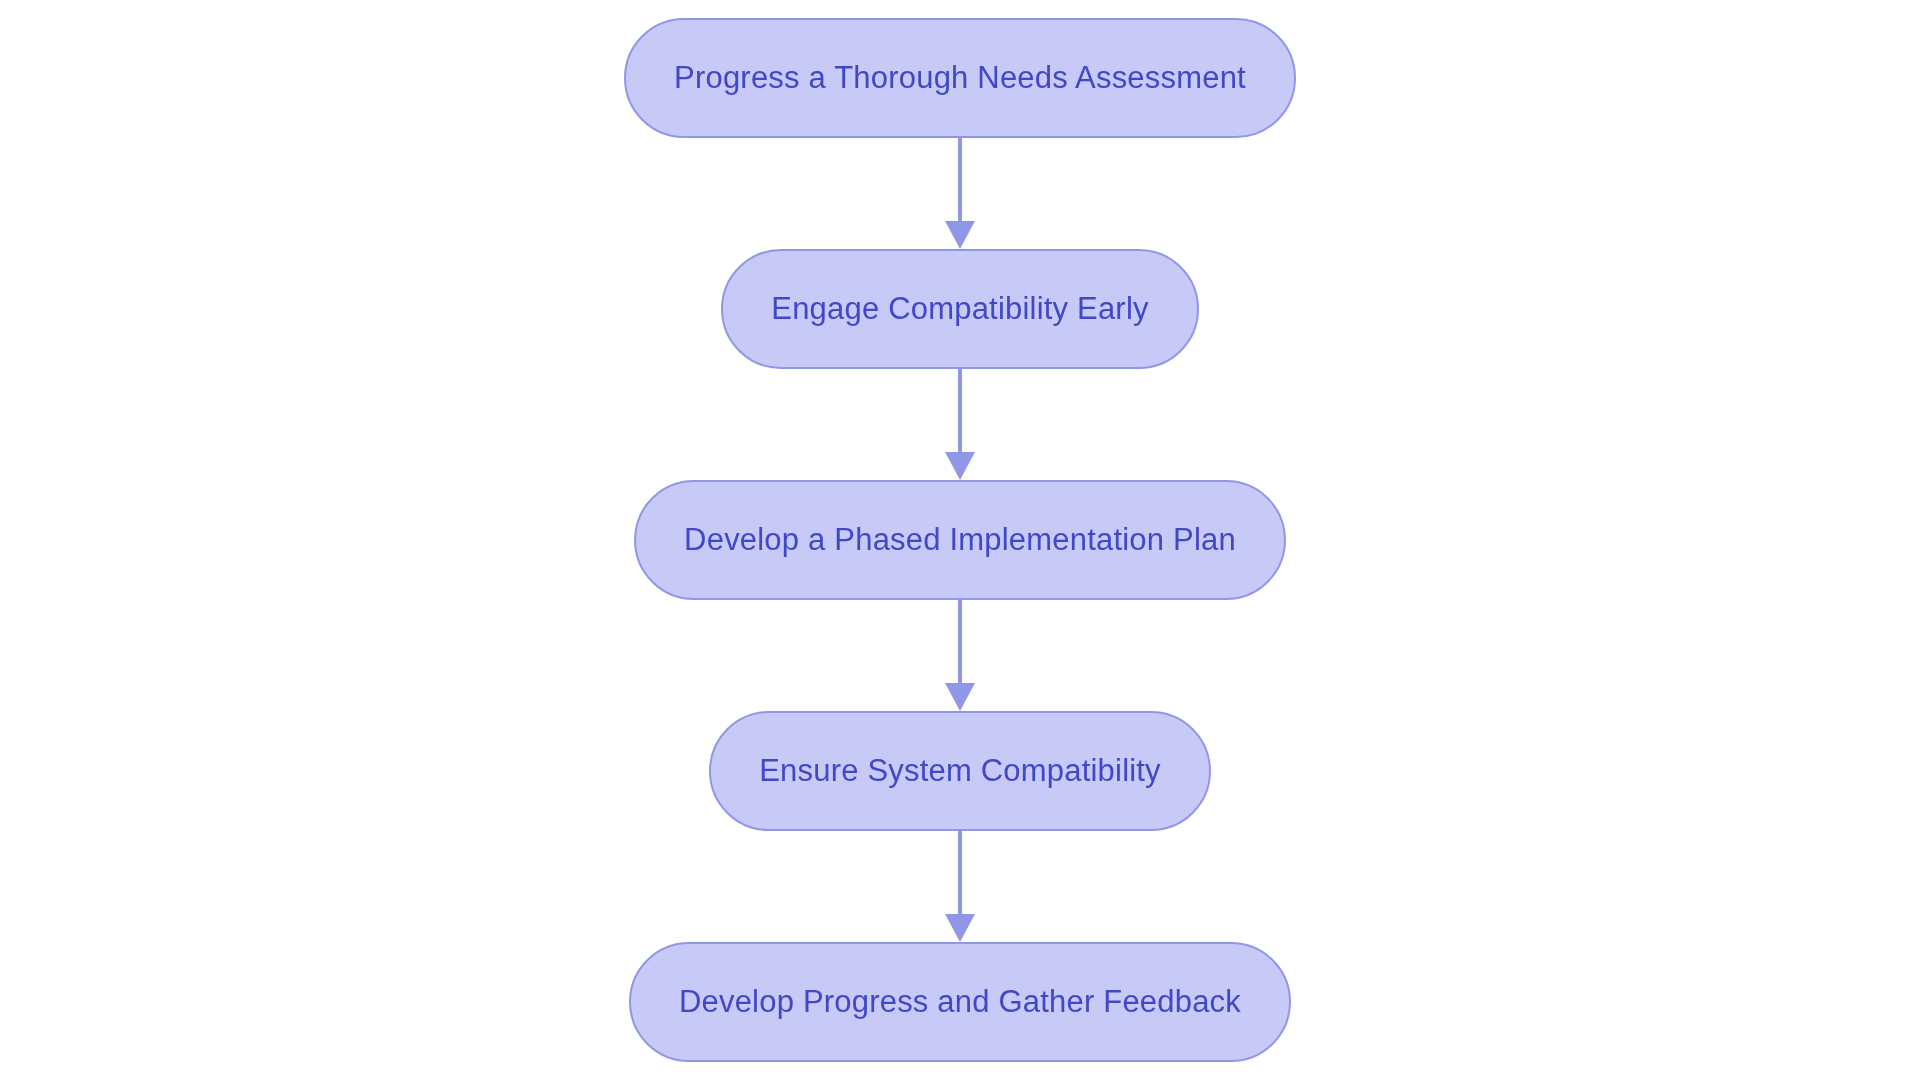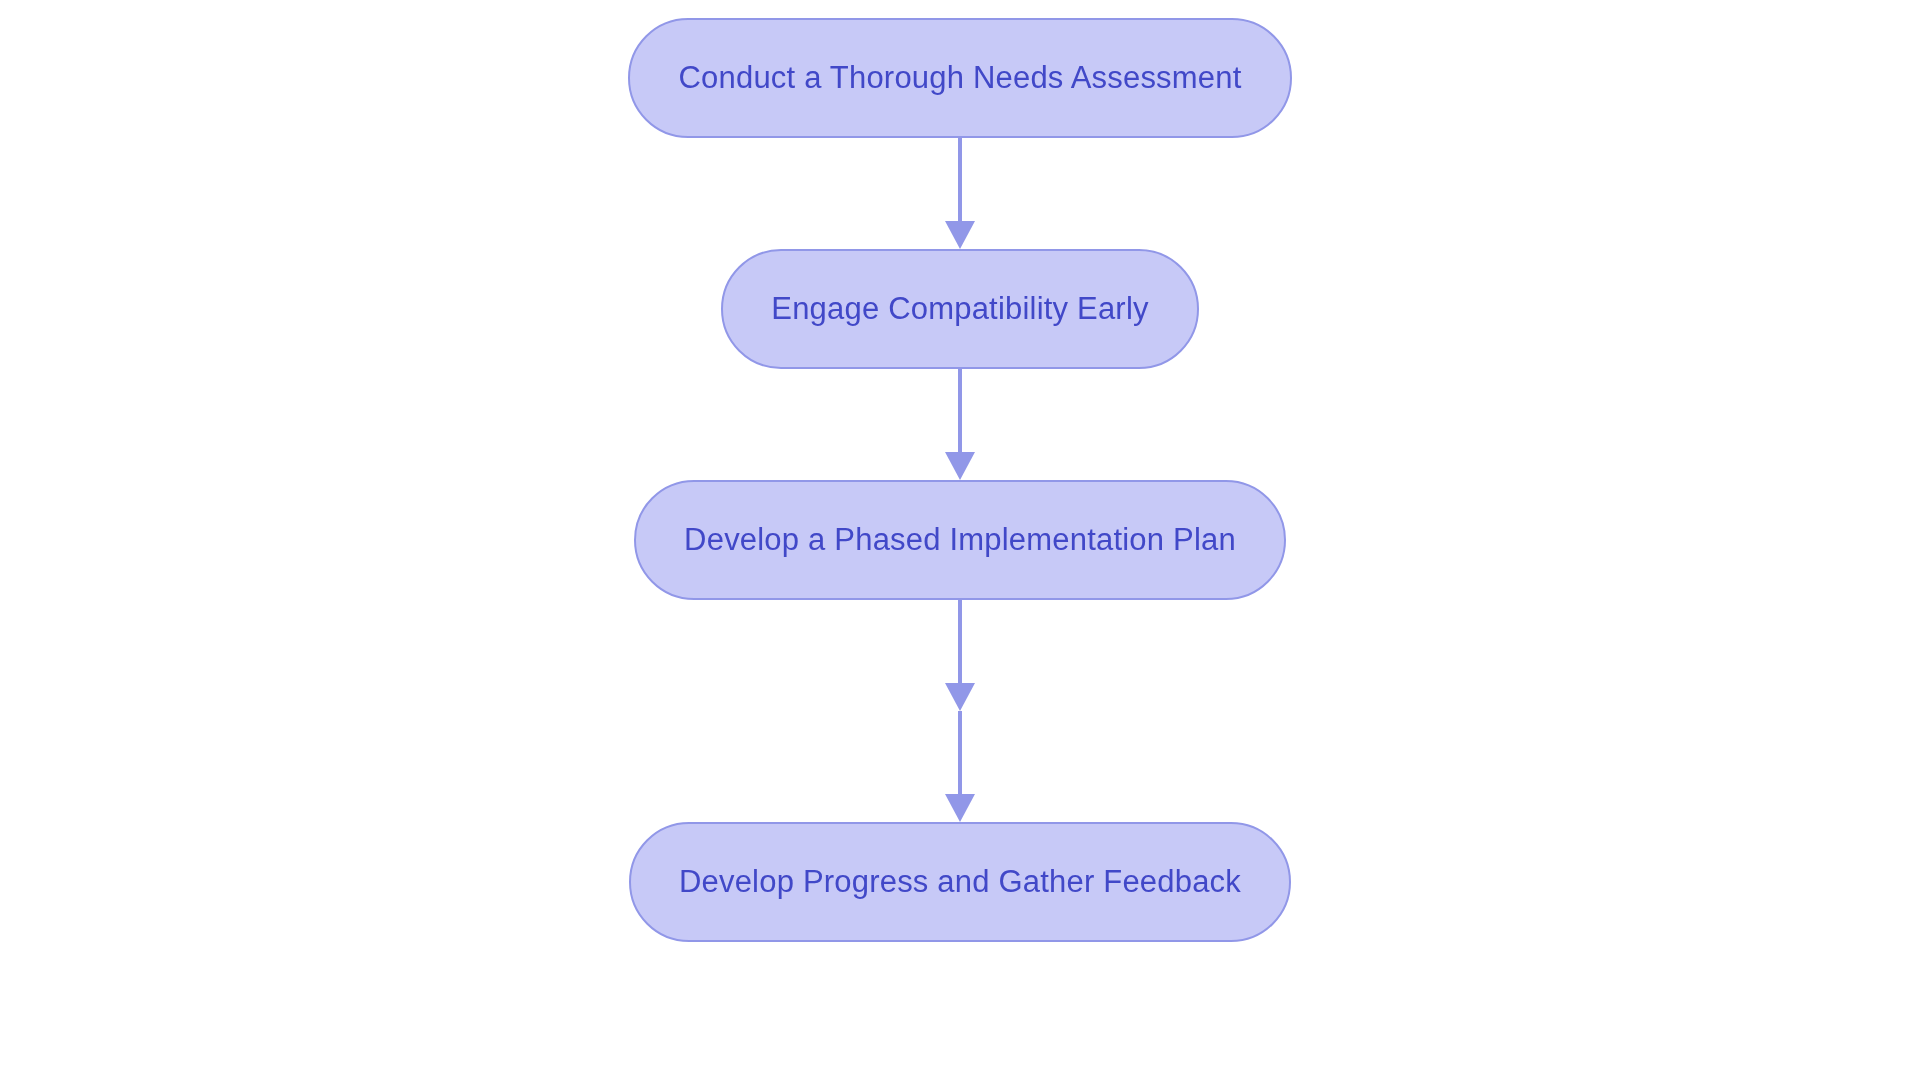--- a/index.html
+++ b/index.html
@@ -58,21 +58,21 @@
     border-top: 28px solid var(--arrow, #9197e8);
   }
 </style>
 </head>
 <body>
 
 <div class="canvas">
   <div class="flow">
 
     <div class="node">
-      <span>Conduct a Thorough Needs Assessment</span>
+      <span>Progress a Thorough Needs Assessment</span>
     </div>
 
     <div class="arrow">
       <div class="line"></div>
       <div class="head"></div>
     </div>
 
     <div class="node">
       <span>Engage Compatibility Early</span>
     </div>
@@ -84,20 +84,23 @@
 
     <div class="node">
       <span>Develop a Phased Implementation Plan</span>
     </div>
 
     <div class="arrow">
       <div class="line"></div>
       <div class="head"></div>
     </div>
 
+    <div class="node">
+      <span>Ensure System Compatibility</span>
+    </div>
 
     <div class="arrow">
       <div class="line"></div>
       <div class="head"></div>
     </div>
 
     <div class="node">
       <span>Develop Progress and Gather Feedback</span>
     </div>
 

